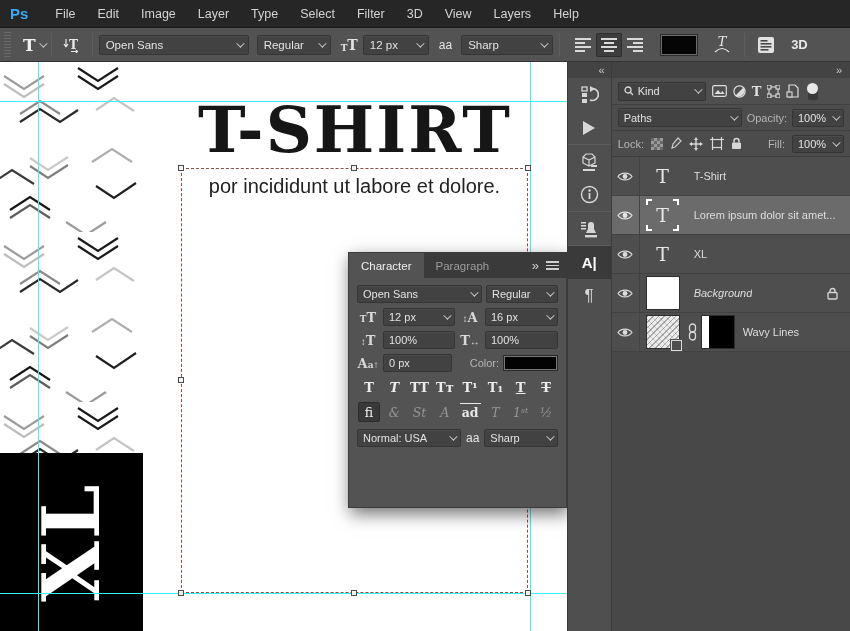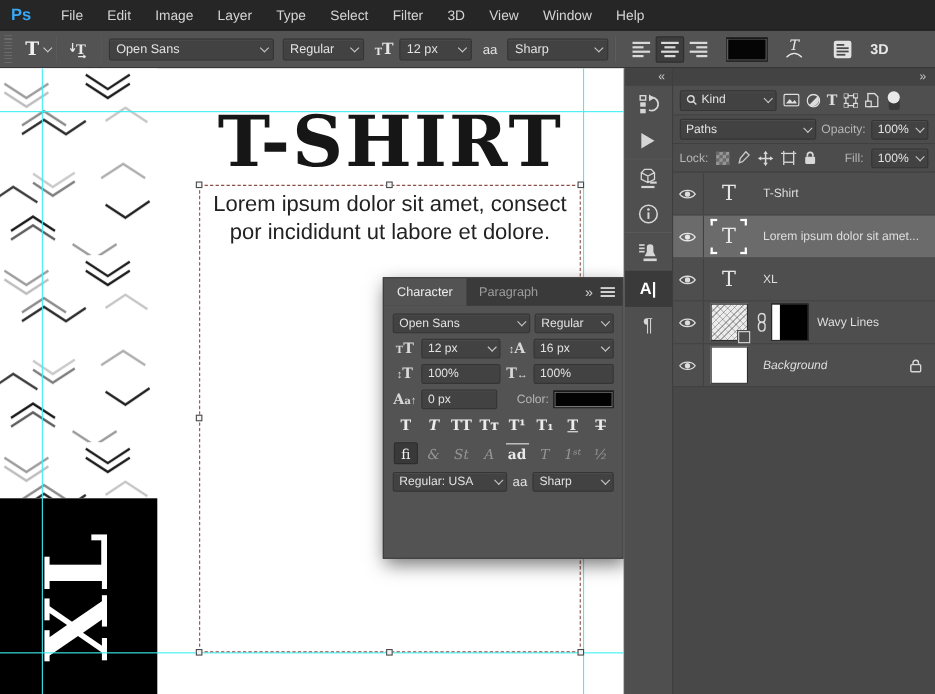--- a/index.html
+++ b/index.html
@@ -184,21 +184,21 @@
   <span class="ps-logo">Ps</span>
   <span class="menu-item">File</span>
   <span class="menu-item">Edit</span>
   <span class="menu-item">Image</span>
   <span class="menu-item">Layer</span>
   <span class="menu-item">Type</span>
   <span class="menu-item">Select</span>
   <span class="menu-item">Filter</span>
   <span class="menu-item">3D</span>
   <span class="menu-item">View</span>
-  <span class="menu-item">Window</span>
+  <span class="menu-item">Layers</span>
   <span class="menu-item">Help</span>
 </div>
 
 <div class="optionsbar">
   <span class="grip"></span>
   <span class="tool-t">T</span>
   <span class="chev"></span>
   <span class="ob-sep"></span>
   <span class="ob-icon">
     <svg width="18" height="16" viewBox="0 0 18 16">
@@ -302,21 +302,20 @@
       </svg>
     </div>
 
     <div class="xl-block">
       <span class="xl-text">XL</span>
     </div>
 
     <div class="heading">T-SHIRT</div>
 
     <div class="lorem">
-      <div>Lorem ipsum dolor sit amet, consect</div>
       <div>por incididunt ut labore et dolore.</div>
     </div>
 
     <div class="guide h" style="top:39px"></div>
     <div class="guide h" style="top:531px"></div>
     <div class="guide v" style="left:38px"></div>
     <div class="guide v" style="left:530px"></div>
 
     <div class="bbox">
       <span class="handle" style="left:-4px; top:-4px"></span>
@@ -396,21 +395,21 @@
           <span class="otbtn">&amp;</span>
           <span class="otbtn">St</span>
           <span class="otbtn">A</span>
           <span class="otbtn lit">ad</span>
           <span class="otbtn">T</span>
           <span class="otbtn">1ˢᵗ</span>
           <span class="otbtn">½</span>
         </div>
         <div class="cp-lang">
           <div class="field" style="width:104px">
-            <span>Regular: USA</span>
+            <span>Normal: USA</span>
             <span class="chev" style="margin-left:auto"></span>
           </div>
           <span class="aa-ic">aa</span>
           <div class="field" style="flex:1">
             <span>Sharp</span>
             <span class="chev" style="margin-left:auto"></span>
           </div>
         </div>
       </div>
     </div>
@@ -604,51 +603,51 @@
 
 
       <div class="layer-row">
         <span class="eye-cell">
           <svg width="16" height="11" viewBox="0 0 16 11">
               <path d="M1 5.5 C4 1 12 1 15 5.5 C12 10 4 10 1 5.5 Z" fill="none" stroke="#dcdcdc" stroke-width="1.2"></path>
               <circle cx="8" cy="5.5" r="2.4" fill="#dcdcdc"></circle>
             </svg>
         </span>
         <span class="thumb-cell">
-          <span class="thumb noise">
-            <span class="badge"></span>
-          </span>
-        </span>
-        <span style="margin-left:2px">
-          <svg width="9" height="18" viewBox="0 0 9 18">
-              <rect x="1.5" y="1" width="6" height="8" rx="3" fill="none" stroke="#d8d8d8" stroke-width="1.3"></rect>
-              <rect x="1.5" y="9" width="6" height="8" rx="3" fill="none" stroke="#d8d8d8" stroke-width="1.3"></rect>
-            </svg>
-        </span>
-        <span class="mask-thumb">
-            <span class="mask-strip"></span>
-          </span>
-        <span class="layer-name">Wavy Lines</span>
-      </div>
-
-      <div class="layer-row">
-        <span class="eye-cell">
-          <svg width="16" height="11" viewBox="0 0 16 11">
-              <path d="M1 5.5 C4 1 12 1 15 5.5 C12 10 4 10 1 5.5 Z" fill="none" stroke="#dcdcdc" stroke-width="1.2"></path>
-              <circle cx="8" cy="5.5" r="2.4" fill="#dcdcdc"></circle>
-            </svg>
-        </span>
-        <span class="thumb-cell">
             <span class="thumb white"></span>
           </span>
         <span class="layer-name italic">Background</span>
         <span class="row-lock">
           <svg width="11" height="13" viewBox="0 0 11 13">
               <rect x="1" y="5.5" width="9" height="6.5" rx="1" fill="none" stroke="#d8d8d8" stroke-width="1.3"></rect>
               <path d="M3 5.5 V4 a2.5 2.5 0 0 1 5 0 V5.5" fill="none" stroke="#d8d8d8" stroke-width="1.3"></path>
             </svg>
         </span>
       </div>
 
+      <div class="layer-row">
+        <span class="eye-cell">
+          <svg width="16" height="11" viewBox="0 0 16 11">
+              <path d="M1 5.5 C4 1 12 1 15 5.5 C12 10 4 10 1 5.5 Z" fill="none" stroke="#dcdcdc" stroke-width="1.2"></path>
+              <circle cx="8" cy="5.5" r="2.4" fill="#dcdcdc"></circle>
+            </svg>
+        </span>
+        <span class="thumb-cell">
+          <span class="thumb noise">
+            <span class="badge"></span>
+          </span>
+        </span>
+        <span style="margin-left:2px">
+          <svg width="9" height="18" viewBox="0 0 9 18">
+              <rect x="1.5" y="1" width="6" height="8" rx="3" fill="none" stroke="#d8d8d8" stroke-width="1.3"></rect>
+              <rect x="1.5" y="9" width="6" height="8" rx="3" fill="none" stroke="#d8d8d8" stroke-width="1.3"></rect>
+            </svg>
+        </span>
+        <span class="mask-thumb">
+            <span class="mask-strip"></span>
+          </span>
+        <span class="layer-name">Wavy Lines</span>
+      </div>
+
       <div class="lp-empty"></div>
     </div>
   </div>
 </div>
 
 </body></html>

